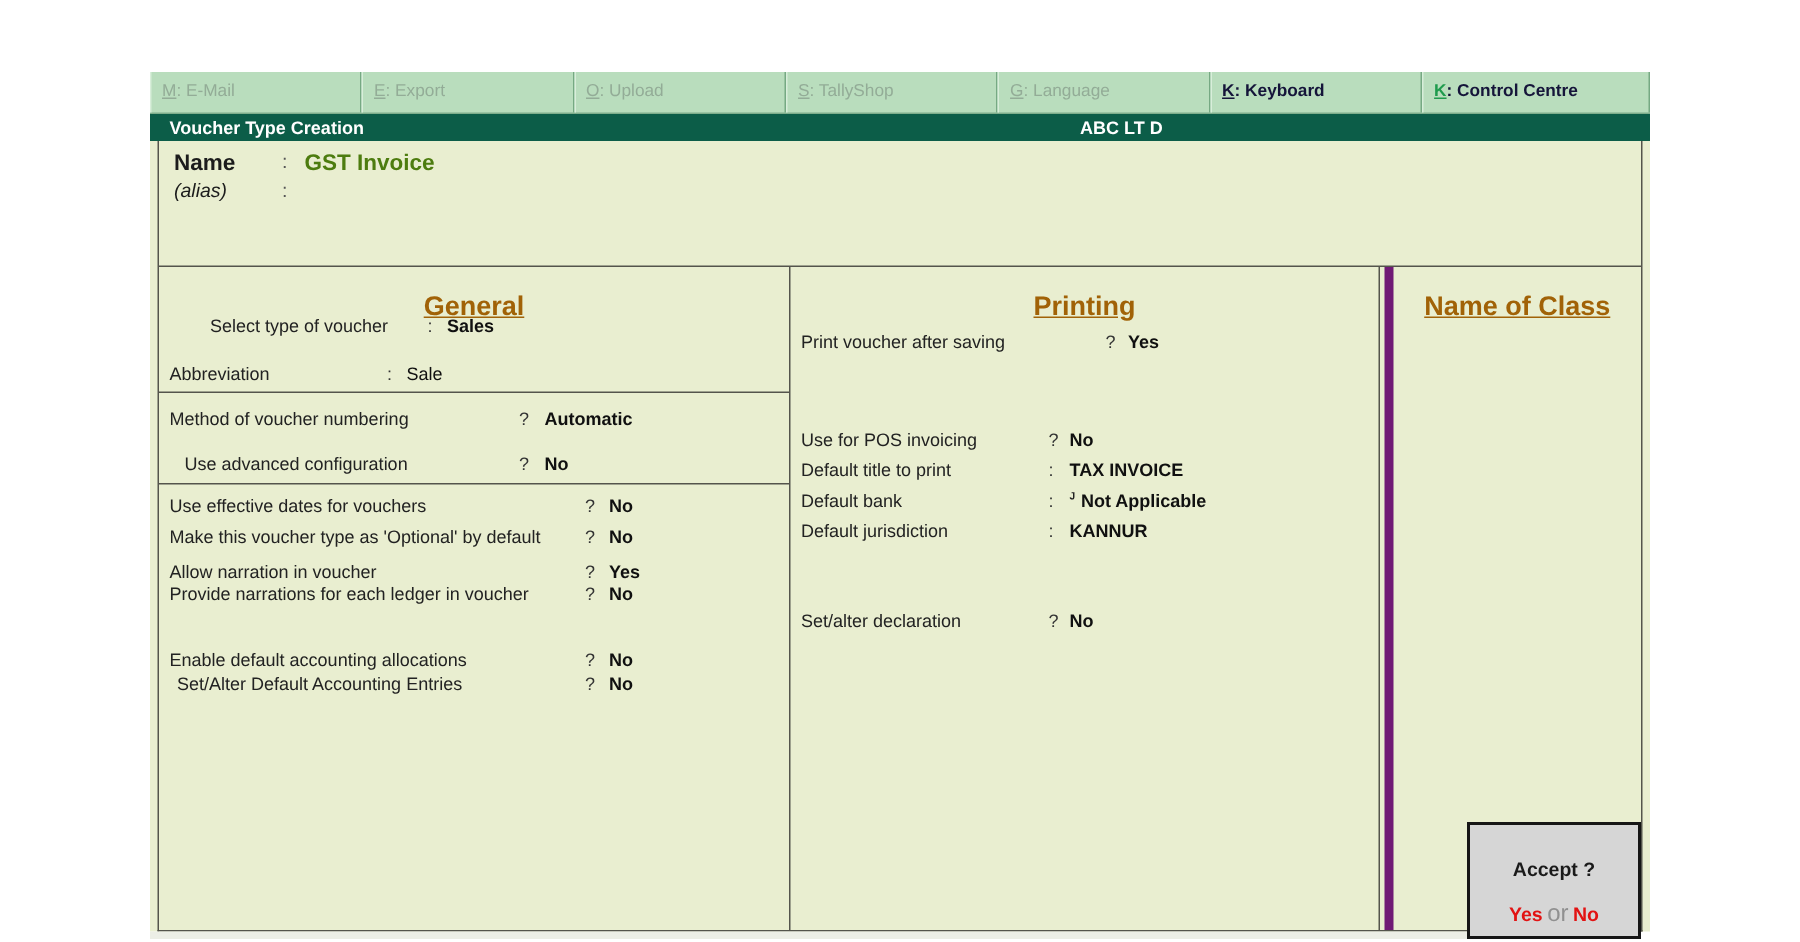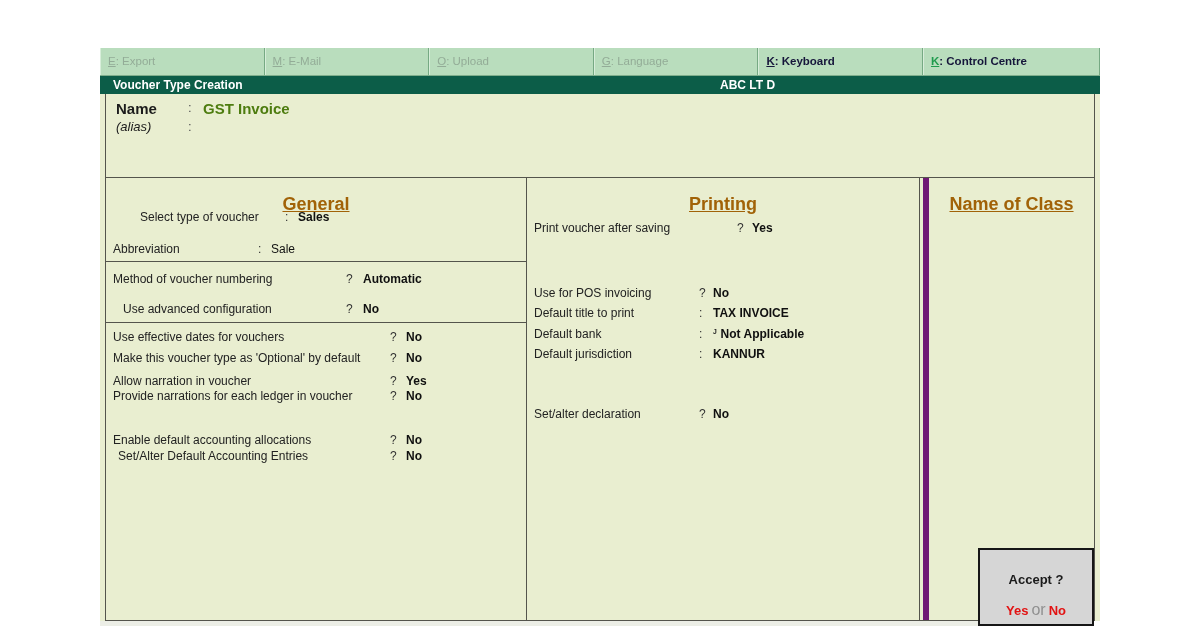--- a/index.html
+++ b/index.html
@@ -84,23 +84,24 @@
   
   .bottom-strip{position:absolute;left:100px;top:621px;width:980px;height:5px;background:#eceee6;}
 </style>
 </head>
 <body>
 
 <div class="stage">
   <div class="window">
 
     <div class="toolbar">
+      <div class="tbtn disabled"><u>M</u><span>: </span><span>E-Mail</span></div>
       <div class="tbtn disabled"><u>E</u><span>: </span><span>Export</span></div>
-      <div class="tbtn disabled"><u>M</u><span>: </span><span>E-Mail</span></div>
       <div class="tbtn disabled"><u>O</u><span>: </span><span>Upload</span></div>
+      <div class="tbtn disabled"><u>S</u><span>: </span><span>TallyShop</span></div>
       <div class="tbtn disabled"><u>G</u><span>: </span><span>Language</span></div>
       <div class="tbtn enabled"><u>K</u><span>: </span><span>Keyboard</span></div>
       <div class="tbtn enabled k-green wide"><u>K</u><span>: </span><span>Control Centre</span></div>
     </div>
 
     <div class="titlebar">
       <span>Voucher Type Creation</span>
       <span class="company">ABC LT D</span>
     </div>
 

